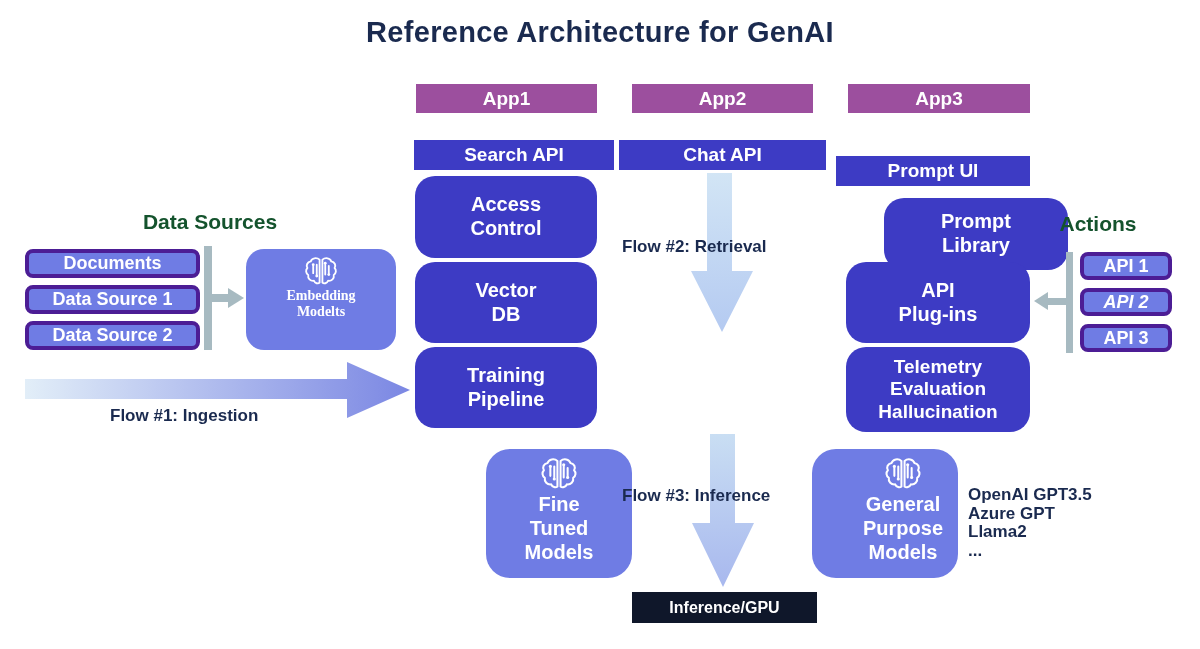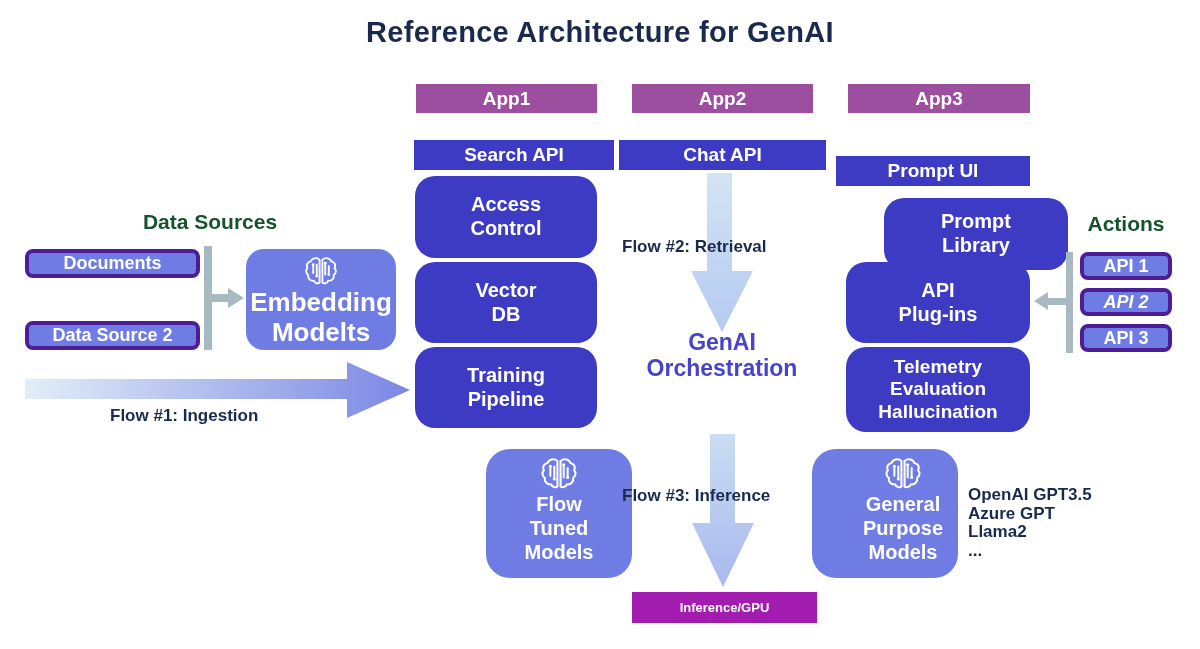--- a/index.html
+++ b/index.html
@@ -26,21 +26,21 @@
     background:#6f7ce4;color:#fff;font-weight:700;border-radius:20px;
     display:flex;flex-direction:column;align-items:center;
   }
   .seclabel{color:#14532d;font-weight:800;font-size:21px;text-align:center;}
   .flowlabel{color:#1a2a4f;font-weight:800;font-size:17px;z-index:5;}
   .graybar{background:#a7bac1;}
   .tri{width:0;height:0;}
   .orch{
     color:#4544cb;font-weight:800;font-size:23px;line-height:1.12;text-align:center;z-index:5;
   }
-  .red{background:#a21caf;color:#fff;font-weight:700;font-size:13px;}
+  .red{background:#0f172a;color:#fff;font-weight:700;font-size:16px;}
   .modellist{color:#1a2a4f;font-weight:800;font-size:17px;line-height:1.1;}
   svg{display:block;}
 </style>
 </head>
 <body>
 
 <div id="canvas">
 
   <div class="abs title">Reference Architecture for GenAI</div>
 
@@ -71,75 +71,74 @@
     <defs>
       <linearGradient id="g2" x1="0" y1="0" x2="0" y2="1">
         <stop offset="0" stop-color="#d2e5f5"></stop>
           <stop offset="1" stop-color="#b4caf1"></stop>
       </linearGradient>
     </defs>
     <polygon points="17,0 42,0 42,98 63,98 32,159 1,98 17,98" fill="url(#g2)"></polygon>
   </svg>
   <div class="abs flowlabel" style="left:622px;top:237px;width:200px;">Flow #2: Retrieval</div>
 
-  <div class="abs orch pre" style="left:602px;top:330px;width:240px;">GenAI
-Orchestration</div>
 
 
   <svg class="abs" style="left:691px;top:434px;" width="64" height="154" viewBox="0 0 64 154">
     <defs>
       <linearGradient id="g3" x1="0" y1="0" x2="0" y2="1">
         <stop offset="0" stop-color="#c9def3"></stop>
           <stop offset="1" stop-color="#a8b8ee"></stop>
       </linearGradient>
     </defs>
     <polygon points="19,0 44,0 44,89 63,89 32,153 1,89 19,89" fill="url(#g3)"></polygon>
   </svg>
   <div class="abs flowlabel" style="left:622px;top:486px;width:200px;">Flow #3: Inference</div>
 
   <div class="abs center red" style="left:632px;top:592px;width:185px;height:31px;">Inference/GPU</div>
 
   <div class="abs seclabel" style="left:120px;top:210px;width:180px;">Data Sources</div>
   <div class="abs center peri" style="left:25px;top:249px;width:175px;height:29px;">Documents</div>
+  <div class="abs center peri" style="left:25px;top:285px;width:175px;height:29px;">Data Source 1</div>
   <div class="abs center peri" style="left:25px;top:321px;width:175px;height:29px;">Data Source 2</div>
 
   <div class="abs graybar" style="left:204px;top:246px;width:8px;height:104px;"></div>
   <div class="abs graybar" style="left:212px;top:294px;width:16px;height:8px;"></div>
   <div class="abs tri" style="left:228px;top:288px;border-left:16px solid #a7bac1;border-top:10px solid transparent;border-bottom:10px solid transparent;"></div>
 
   <div class="abs roundbox" style="left:246px;top:249px;width:150px;height:101px;border-radius:18px;">
     <svg width="34" height="30" viewBox="0 0 48 42" style="margin-top:7px;">
       <g fill="none" stroke="#fff" stroke-width="2.6" stroke-linecap="round" stroke-linejoin="round">
         <path d="M22 5 C18 1.5 11 2.5 9.5 7.5 C4.5 8.5 2.5 13 4.8 16.8 C2 19.5 2.5 24.5 6 26.6 C5 31.5 9 35.5 14 34.8 C15.5 38.5 20 39.5 22 37.5 Z"></path>
         <path d="M26 5 C30 1.5 37 2.5 38.5 7.5 C43.5 8.5 45.5 13 43.2 16.8 C46 19.5 45.5 24.5 42 26.6 C43 31.5 39 35.5 34 34.8 C32.5 38.5 28 39.5 26 37.5 Z"></path>
         <path d="M13 14 v10 M18 12 v14 M30 12 v14 M35 14 v10"></path>
       </g>
       <g fill="#fff">
         <circle cx="13" cy="12" r="2"></circle>
           <circle cx="18" cy="28" r="2"></circle>
         <circle cx="30" cy="10" r="2"></circle>
           <circle cx="35" cy="26" r="2"></circle>
       </g>
     </svg>
-    <div class="pre" style="font-size:26px;line-height:1.14;text-align:center;margin-top:2px;">Embedding
+    <div class="pre" style="font-size:14px;line-height:1.14;text-align:center;margin-top:2px;font-family:Liberation Serif, serif;">Embedding
 Modelts</div>
   </div>
 
   <svg class="abs" style="left:25px;top:360px;" width="388" height="62" viewBox="0 0 388 62">
     <defs>
       <linearGradient id="g1" x1="0" y1="0" x2="1" y2="0">
         <stop offset="0" stop-color="#e2eef8"></stop>
           <stop offset="1" stop-color="#7b87e3"></stop>
       </linearGradient>
     </defs>
     <polygon points="0,19 322,19 322,2 385,30 322,58 322,39 0,39" fill="url(#g1)"></polygon>
   </svg>
   <div class="abs flowlabel" style="left:110px;top:406px;width:200px;">Flow #1: Ingestion</div>
 
-  <div class="abs seclabel" style="left:1076px;top:212px;width:100px;">Actions</div>
+  <div class="abs seclabel" style="left:1048px;top:212px;width:100px;">Actions</div>
   <div class="abs center peri" style="left:1080px;top:252px;width:92px;height:28px;">API 1</div>
   <div class="abs center peri" style="left:1080px;top:288px;width:92px;height:28px;font-style:italic;">API 2</div>
   <div class="abs center peri" style="left:1080px;top:324px;width:92px;height:28px;">API 3</div>
 
   <div class="abs graybar" style="left:1066px;top:252px;width:7px;height:101px;"></div>
   <div class="abs graybar" style="left:1048px;top:298px;width:18px;height:7px;"></div>
   <div class="abs tri" style="left:1034px;top:292px;border-right:14px solid #a7bac1;border-top:9px solid transparent;border-bottom:9px solid transparent;"></div>
 
   <div class="abs roundbox" style="left:486px;top:449px;width:146px;height:129px;border-radius:24px;">
     <svg width="38" height="33" viewBox="0 0 48 42" style="margin-top:8px;">
@@ -148,21 +147,21 @@
         <path d="M26 5 C30 1.5 37 2.5 38.5 7.5 C43.5 8.5 45.5 13 43.2 16.8 C46 19.5 45.5 24.5 42 26.6 C43 31.5 39 35.5 34 34.8 C32.5 38.5 28 39.5 26 37.5 Z"></path>
         <path d="M13 14 v10 M18 12 v14 M30 12 v14 M35 14 v10"></path>
       </g>
       <g fill="#fff">
         <circle cx="13" cy="12" r="2"></circle>
           <circle cx="18" cy="28" r="2"></circle>
         <circle cx="30" cy="10" r="2"></circle>
           <circle cx="35" cy="26" r="2"></circle>
       </g>
     </svg>
-    <div class="pre" style="font-size:20px;line-height:1.2;text-align:center;margin-top:2px;">Flow
+    <div class="pre" style="font-size:20px;line-height:1.2;text-align:center;margin-top:2px;">Fine
 Tuned
 Models</div>
   </div>
 
   <div class="abs roundbox" style="left:812px;top:449px;width:146px;height:129px;border-radius:24px;padding-left:36px;">
     <svg width="38" height="33" viewBox="0 0 48 42" style="margin-top:8px;">
       <g fill="none" stroke="#fff" stroke-width="2.6" stroke-linecap="round" stroke-linejoin="round">
         <path d="M22 5 C18 1.5 11 2.5 9.5 7.5 C4.5 8.5 2.5 13 4.8 16.8 C2 19.5 2.5 24.5 6 26.6 C5 31.5 9 35.5 14 34.8 C15.5 38.5 20 39.5 22 37.5 Z"></path>
         <path d="M26 5 C30 1.5 37 2.5 38.5 7.5 C43.5 8.5 45.5 13 43.2 16.8 C46 19.5 45.5 24.5 42 26.6 C43 31.5 39 35.5 34 34.8 C32.5 38.5 28 39.5 26 37.5 Z"></path>
         <path d="M13 14 v10 M18 12 v14 M30 12 v14 M35 14 v10"></path>

